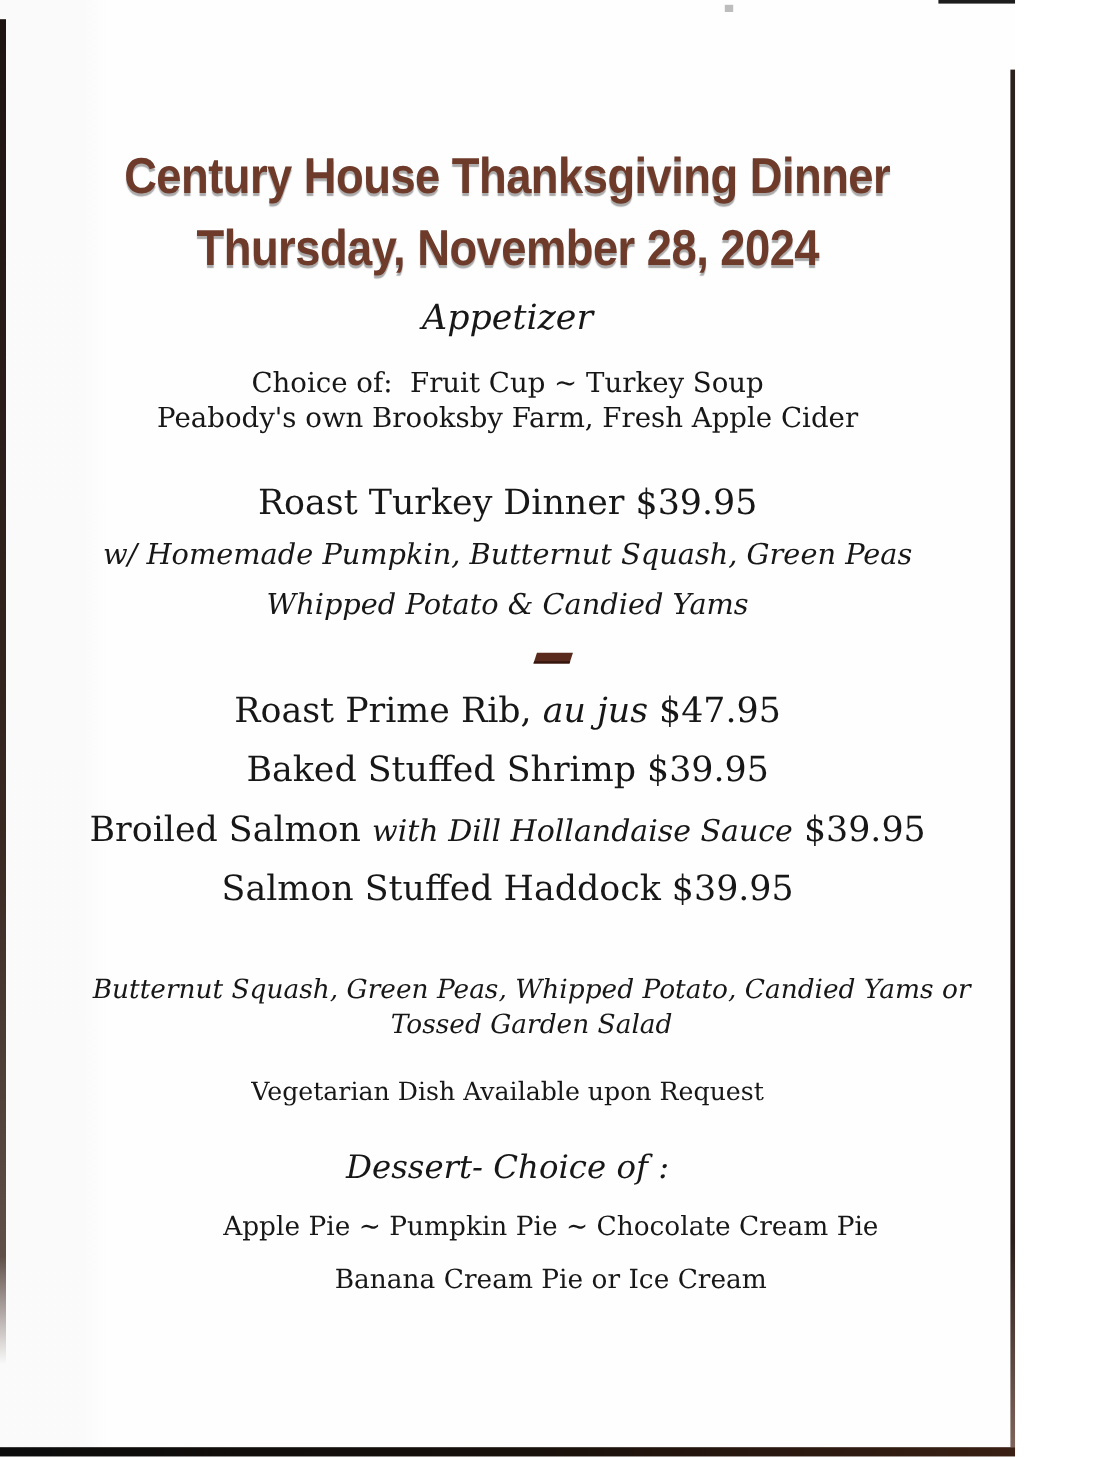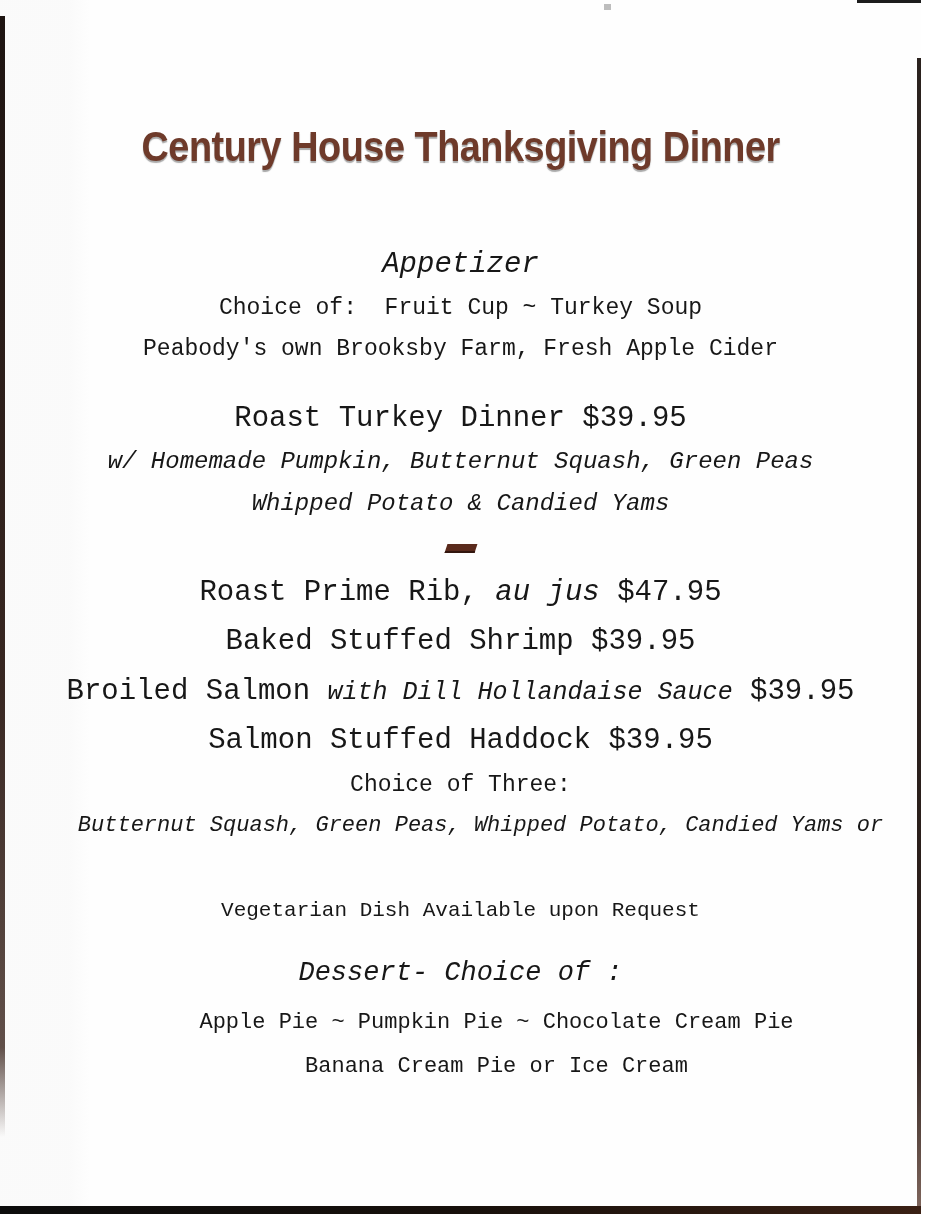--- a/index.html
+++ b/index.html
@@ -2,38 +2,37 @@
 <html><head>
 <meta charset="utf-8">
 <style>
   html, body {
     margin: 0;
     padding: 0;
     background: #ffffff;
   }
   .page {
     position: relative;
-    width: 921px;
+    width: 846px;
     height: 1214px;
     background:
       linear-gradient(to right, rgba(190,190,190,0.06) 0 70px, rgba(255,255,255,0) 90px),
       #fefefe;
     overflow: hidden;
     font-family: "DejaVu Serif", serif;
     color: #171717;
   }
   .line {
     position: absolute;
     left: 0;
     width: 100%;
     text-align: center;
     white-space: nowrap;
-    font-family: Liberation Mono, monospace;
   }
-  .prewrap { white-space: pre; }
+  .prewrap { white-space: pre; margin-top: 12px; }
 
   
   .title-line {
     font-family: "Liberation Sans", sans-serif;
     font-weight: 700;
     font-size: 42px;
     line-height: 46px;
     color: #6e3a2a;
     text-shadow: 0 2px 1px rgba(85,85,85,0.5);
   }
@@ -111,20 +110,23 @@
   }
 </style>
 </head>
 <body>
 
 <div class="page">
 
   <div class="line title-line" style="top:124px">
     <span class="squeeze">Century House Thanksgiving Dinner</span>
   </div>
+  <div class="line title-line" style="top:184px">
+    <span class="squeeze">Thursday, November 28, 2024</span>
+  </div>
 
   <div class="line sz-heading italic" style="top:248px">Appetizer</div>
   <div class="line sz-normal prewrap" style="top:295px">Choice of:  Fruit Cup ~ Turkey Soup</div>
   <div class="line sz-normal" style="top:336px">Peabody's own Brooksby Farm, Fresh Apple Cider</div>
 
   <div class="line sz-entree" style="top:402px">
     <span>Roast Turkey Dinner</span>
     <span>$39.95</span>
   </div>
   <div class="line sz-desc" style="top:448px">w/ Homemade Pumpkin, Butternut Squash, Green Peas</div>
@@ -146,22 +148,22 @@
     <span>Broiled Salmon</span>
     <span class="qual">with Dill Hollandaise Sauce</span>
     <span>$39.95</span>
   </div>
   <div class="line sz-entree entree" style="top:724px">
     <span>Salmon Stuffed Haddock</span>
     <span class="qual"></span>
     <span>$39.95</span>
   </div>
 
-  <div class="line sz-normal" style="top:772px">Choice of Three:</div>
   <div class="line sz-sides" style="top:813px">Butternut Squash, Green Peas, Whipped Potato, Candied Yams or</div>
+  <div class="line sz-sides" style="top:842px">Tossed Garden Salad</div>
 
   <div class="line sz-note" style="top:898px">Vegetarian Dish Available upon Request</div>
 
   <div class="line sz-dessert-h" style="top:958px">Dessert- Choice of :</div>
   <div class="line sz-dessert" style="top:1010px">Apple Pie ~ Pumpkin Pie ~ Chocolate Cream Pie</div>
   <div class="line sz-dessert" style="top:1054px">Banana Cream Pie or Ice Cream</div>
 
   <div class="edge-left"></div>
   <div class="edge-right"></div>
   <div class="edge-bottom"></div>

